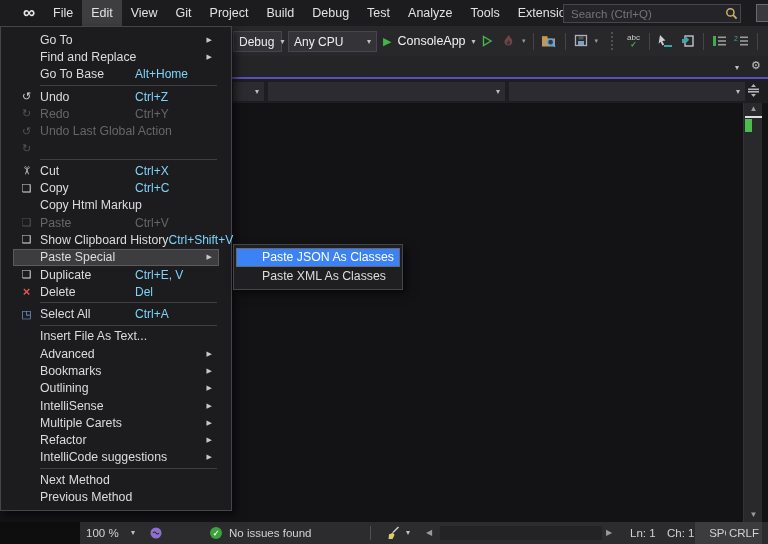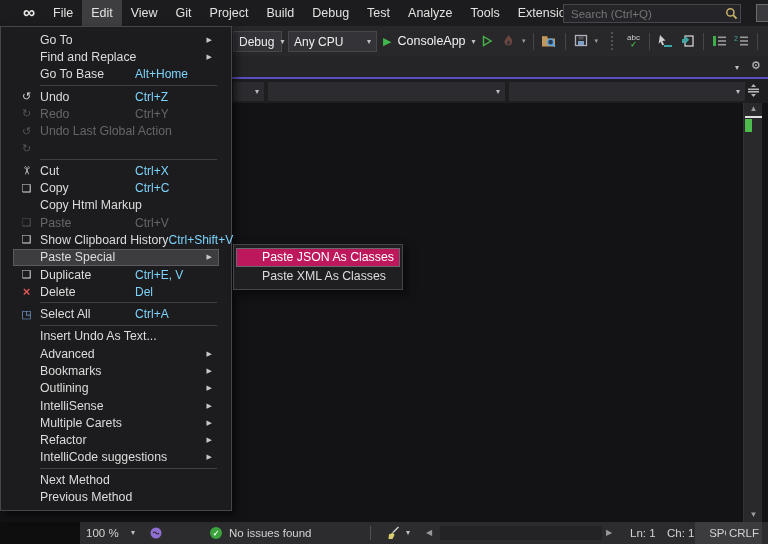--- a/index.html
+++ b/index.html
@@ -80,21 +80,21 @@
   .mrow.hl{background:#3d3d40;outline:1px solid #5a5a5e;outline-offset:-1px}
   .msep{height:1px;background:#3f3f44;margin:2px 2px 2px 27px}
   .mic.red{color:#e05555;font-size:13px;font-weight:bold}
   .mic.blue{color:#7aa6e0}
   .rot90{display:inline-block;transform:rotate(90deg)}
 
   
   .submenu{position:absolute;left:233px;top:244px;width:170px;background:#1f1f22;border:1px solid #45454a;
     padding:3px 2px;box-shadow:4px 4px 8px rgba(0,0,0,.55);z-index:60}
   .smrow{height:19px;line-height:19px;font-size:12.3px;color:#dcdcdc;padding-left:26px;white-space:nowrap}
-  .smrow.hl{background:#be185d;outline:1px solid #68686d;outline-offset:-1px;color:#fff}
+  .smrow.hl{background:#3b82f6;outline:1px solid #68686d;outline-offset:-1px;color:#fff}
 
   svg{display:block}
 </style>
 </head>
 <body>
 
 <div class="screen">
 
   <div class="editor"></div>
 
@@ -365,21 +365,21 @@
       </div>
     <div class="msep"></div>
     <div class="mrow">
         <span class="mic blue">◳</span>
         <span class="mlb">Select All</span>
         <span class="msc">Ctrl+A</span>
       </div>
     <div class="msep"></div>
     <div class="mrow">
         <span class="mic"></span>
-        <span class="mlb">Insert Undo As Text...</span>
+        <span class="mlb">Insert File As Text...</span>
       </div>
     <div class="mrow">
         <span class="mic"></span>
         <span class="mlb">Advanced</span>
         <span class="arr">▶</span>
       </div>
     <div class="mrow">
         <span class="mic"></span>
         <span class="mlb">Bookmarks</span>
         <span class="arr">▶</span>

